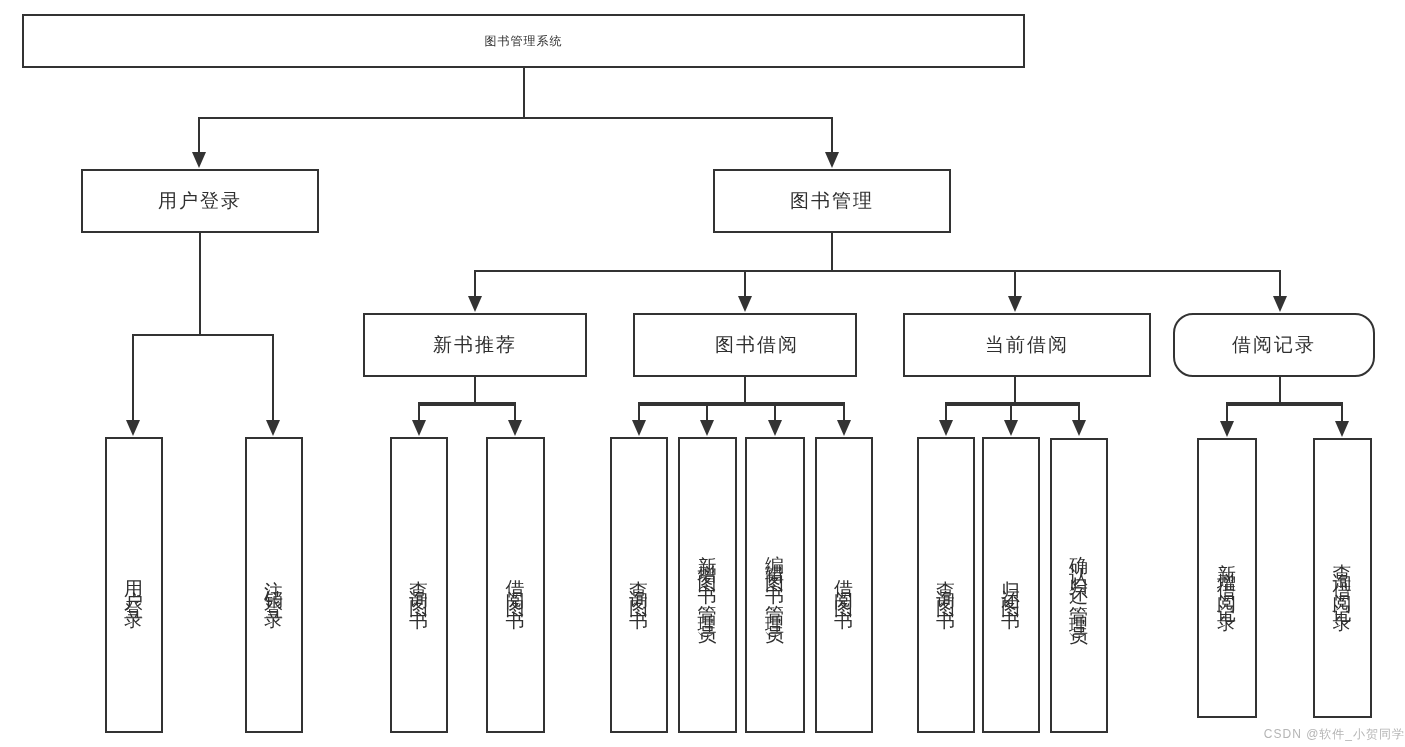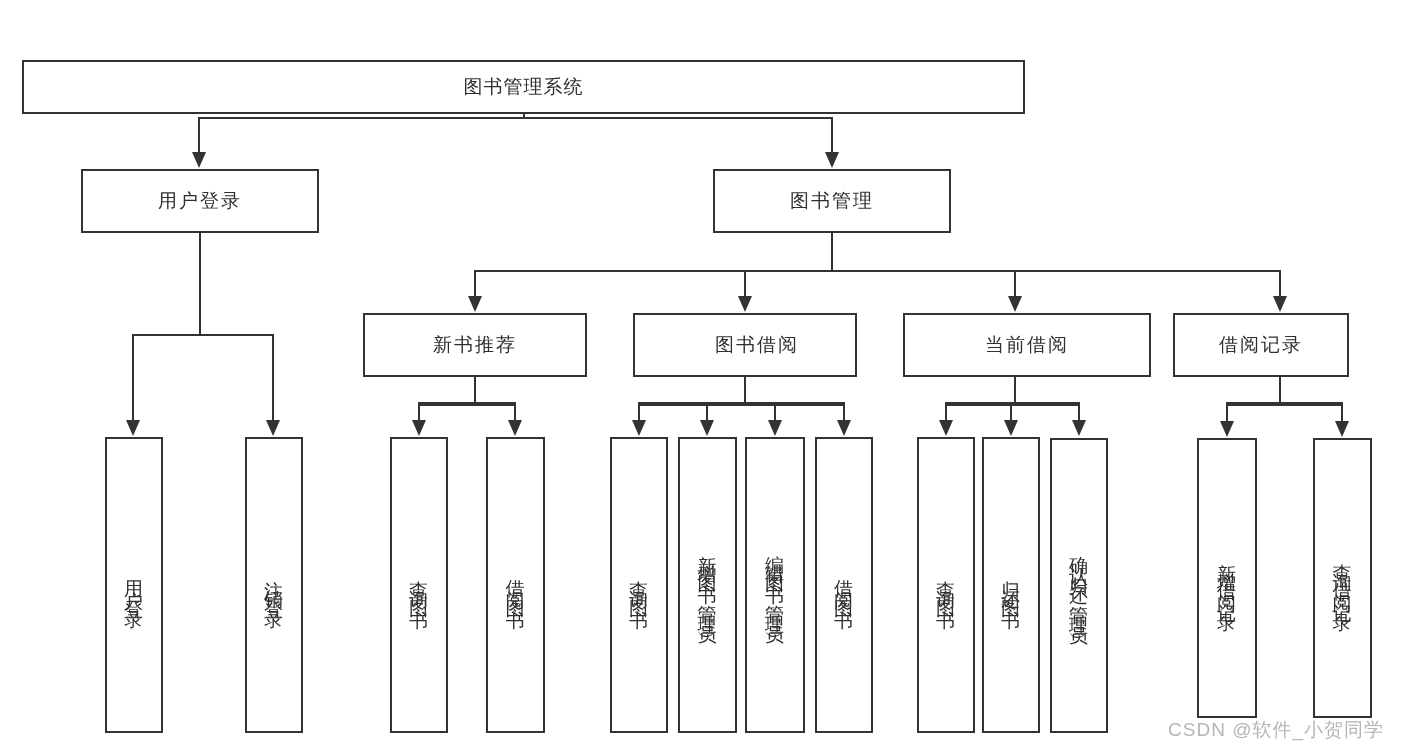--- a/index.html
+++ b/index.html
@@ -29,42 +29,42 @@
     background: var(--background);
     border: 2px solid var(--line);
     color: var(--text);
     display: flex;
     align-items: center;
     justify-content: center;
     z-index: 2;
     letter-spacing: 2px;
     font-size: 19px;
   }
-  .node.root { font-size: 19px; letter-spacing: 1px; margin-top: 46px; }
+  .node.root { font-size: 12px; letter-spacing: 1px; }
   .leaf {
     position: absolute;
     background: var(--background);
     border: 2px solid var(--line);
     color: var(--text);
     display: flex;
     align-items: center;
     justify-content: center;
     writing-mode: vertical-rl;
     text-orientation: mixed;
     font-size: 19px;
     letter-spacing: 10px;
     line-height: 1;
     z-index: 2;
     text-align: center;
   }
   #watermark {
     position: absolute;
-    right: 21px;
+    right: 0;
     bottom: 4px;
-    font-size: 19px;
+    font-size: 12px;
     color: var(--watermark);
     letter-spacing: 1px;
     z-index: 3;
     white-space: nowrap;
   }
   .shaft { stroke: var(--line); stroke-width: 2; }
   .bar   { stroke: var(--line); stroke-width: 2; }
   .gbar  { stroke: var(--line); stroke-width: 4; }
   .arrow { fill: var(--line); }
 </style>
@@ -136,21 +136,21 @@
   </svg>
 
   <div class="node root" style="left:22px; top:14px; width:1003px; height:54px;">图书管理系统</div>
 
   <div class="node" style="left:81px; top:169px; width:238px; height:64px;">用户登录</div>
   <div class="node" style="left:363px; top:313px; width:224px; height:64px;">新书推荐</div>
 
   <div class="node" style="left:713px; top:169px; width:238px; height:64px;">图书管理</div>
   <div class="node" style="left:633px; top:313px; width:224px; height:64px;padding-left:24px;">图书借阅</div>
   <div class="node" style="left:903px; top:313px; width:248px; height:64px;">当前借阅</div>
-  <div class="node" style="left:1173px; top:313px; width:176px; height:64px;">借阅记录</div>
+  <div class="node" style="left:1173px; top:313px; width:202px; height:64px;border-radius:20px;">借阅记录</div>
 
   <div class="leaf" style="left:105px; top:437px; width:58px; height:296px;">用户登录</div>
   <div class="leaf" style="left:245px; top:437px; width:58px; height:296px;">注销登录</div>
 
   <div class="leaf" style="left:390px; top:437px; width:58px; height:296px;">查询图书</div>
   <div class="leaf" style="left:486px; top:437px; width:59px; height:296px;">借阅图书</div>
 
   <div class="leaf" style="left:610px; top:437px; width:58px; height:296px;">查询图书</div>
   <div class="leaf" style="left:678px; top:437px; width:59px; height:296px;">新增图书（管理员）</div>
   <div class="leaf" style="left:745px; top:437px; width:60px; height:296px;">编辑图书（管理员）</div>

